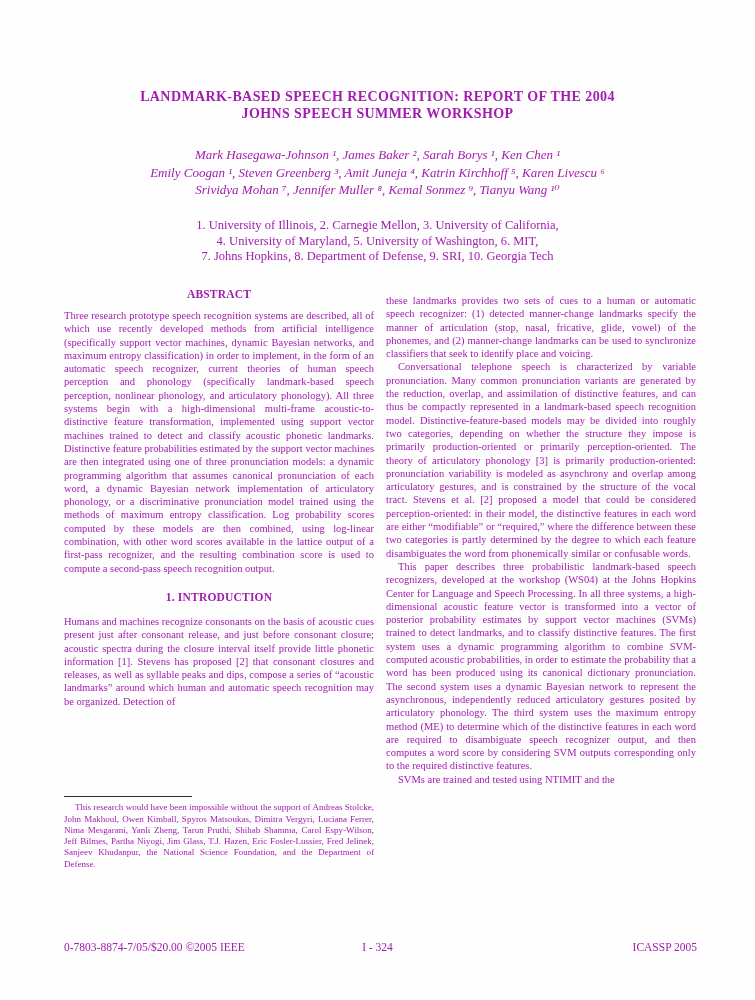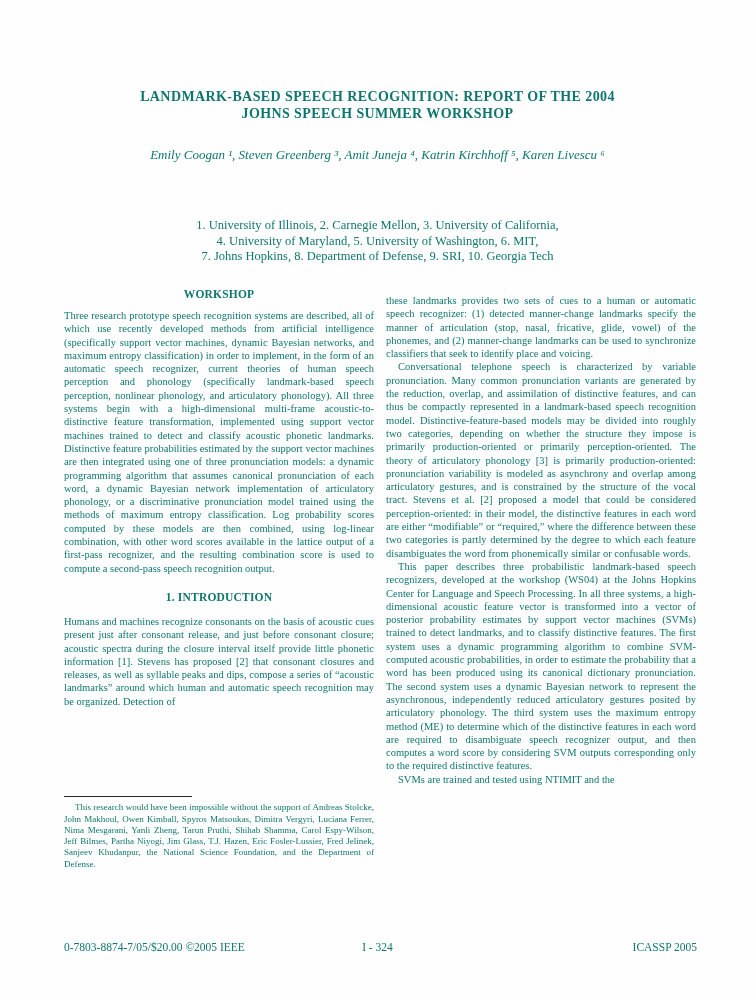--- a/index.html
+++ b/index.html
@@ -5,21 +5,21 @@
   html, body {
     margin: 0;
     padding: 0;
     background: #ffffff;
   }
   .page {
     position: relative;
     width: 755px;
     height: 1000px;
     background: #fefefe;
-    color: #0f766e;
+    color: #a21caf;
     font-family: "Liberation Serif", "DejaVu Serif", serif;
     overflow: hidden;
   }
   
   .title-block {
     position: absolute;
     top: 88px;
     left: 40px;
     right: 40px;
     text-align: center;
@@ -115,31 +115,33 @@
 <body>
 
 <div class="page">
 
   <div class="title-block">
     <div class="title-line">LANDMARK-BASED SPEECH RECOGNITION: REPORT OF THE 2004</div>
     <div class="title-line">JOHNS SPEECH SUMMER WORKSHOP</div>
   </div>
 
   <div class="authors-block">
+    <div class="author-line">Mark Hasegawa-Johnson ¹, James Baker ², Sarah Borys ¹, Ken Chen ¹</div>
     <div class="author-line">Emily Coogan ¹, Steven Greenberg ³, Amit Juneja ⁴, Katrin Kirchhoff ⁵, Karen Livescu ⁶</div>
+    <div class="author-line">Srividya Mohan ⁷, Jennifer Muller ⁸, Kemal Sonmez ⁹, Tianyu Wang ¹⁰</div>
   </div>
 
   <div class="affiliations-block">
     <div class="affiliation-line">1. University of Illinois, 2. Carnegie Mellon, 3. University of California,</div>
     <div class="affiliation-line">4. University of Maryland, 5. University of Washington, 6. MIT,</div>
     <div class="affiliation-line">7. Johns Hopkins, 8. Department of Defense, 9. SRI, 10. Georgia Tech</div>
   </div>
 
   <div class="col col-left">
-    <h2 class="section-heading">WORKSHOP</h2>
+    <h2 class="section-heading">ABSTRACT</h2>
     <p class="body-par">Three research prototype speech recognition systems are described, all of which use recently developed methods from artificial intelligence (specifically support vector machines, dynamic Bayesian networks, and maximum entropy classification) in order to implement, in the form of an automatic speech recognizer, current theories of human speech perception and phonology (specifically landmark-based speech perception, nonlinear phonology, and articulatory phonology). All three systems begin with a high-dimensional multi-frame acoustic-to-distinctive feature transformation, implemented using support vector machines trained to detect and classify acoustic phonetic landmarks. Distinctive feature probabilities estimated by the support vector machines are then integrated using one of three pronunciation models: a dynamic programming algorithm that assumes canonical pronunciation of each word, a dynamic Bayesian network implementation of articulatory phonology, or a discriminative pronunciation model trained using the methods of maximum entropy classification. Log probability scores computed by these models are then combined, using log-linear combination, with other word scores available in the lattice output of a first-pass recognizer, and the resulting combination score is used to compute a second-pass speech recognition output.</p>
     <h2 class="section-heading intro-heading">1. INTRODUCTION</h2>
     <p class="body-par">Humans and machines recognize consonants on the basis of acoustic cues present just after consonant release, and just before consonant closure; acoustic spectra during the closure interval itself provide little phonetic information [1]. Stevens has proposed [2] that consonant closures and releases, as well as syllable peaks and dips, compose a series of “acoustic landmarks” around which human and automatic speech recognition may be organized. Detection of</p>
     <div class="footnote-block">
       <div class="footnote-rule"></div>
       <p class="footnote-text">This research would have been impossible without the support of Andreas Stolcke, John Makhoul, Owen Kimball, Spyros Matsoukas, Dimitra Vergyri, Luciana Ferrer, Nima Mesgarani, Yanli Zheng, Tarun Pruthi, Shihab Shamma, Carol Espy-Wilson, Jeff Bilmes, Partha Niyogi, Jim Glass, T.J. Hazen, Eric Fosler-Lussier, Fred Jelinek, Sanjeev Khudanpur, the National Science Foundation, and the Department of Defense.</p>
     </div>
   </div>
 
   <div class="col col-right">

